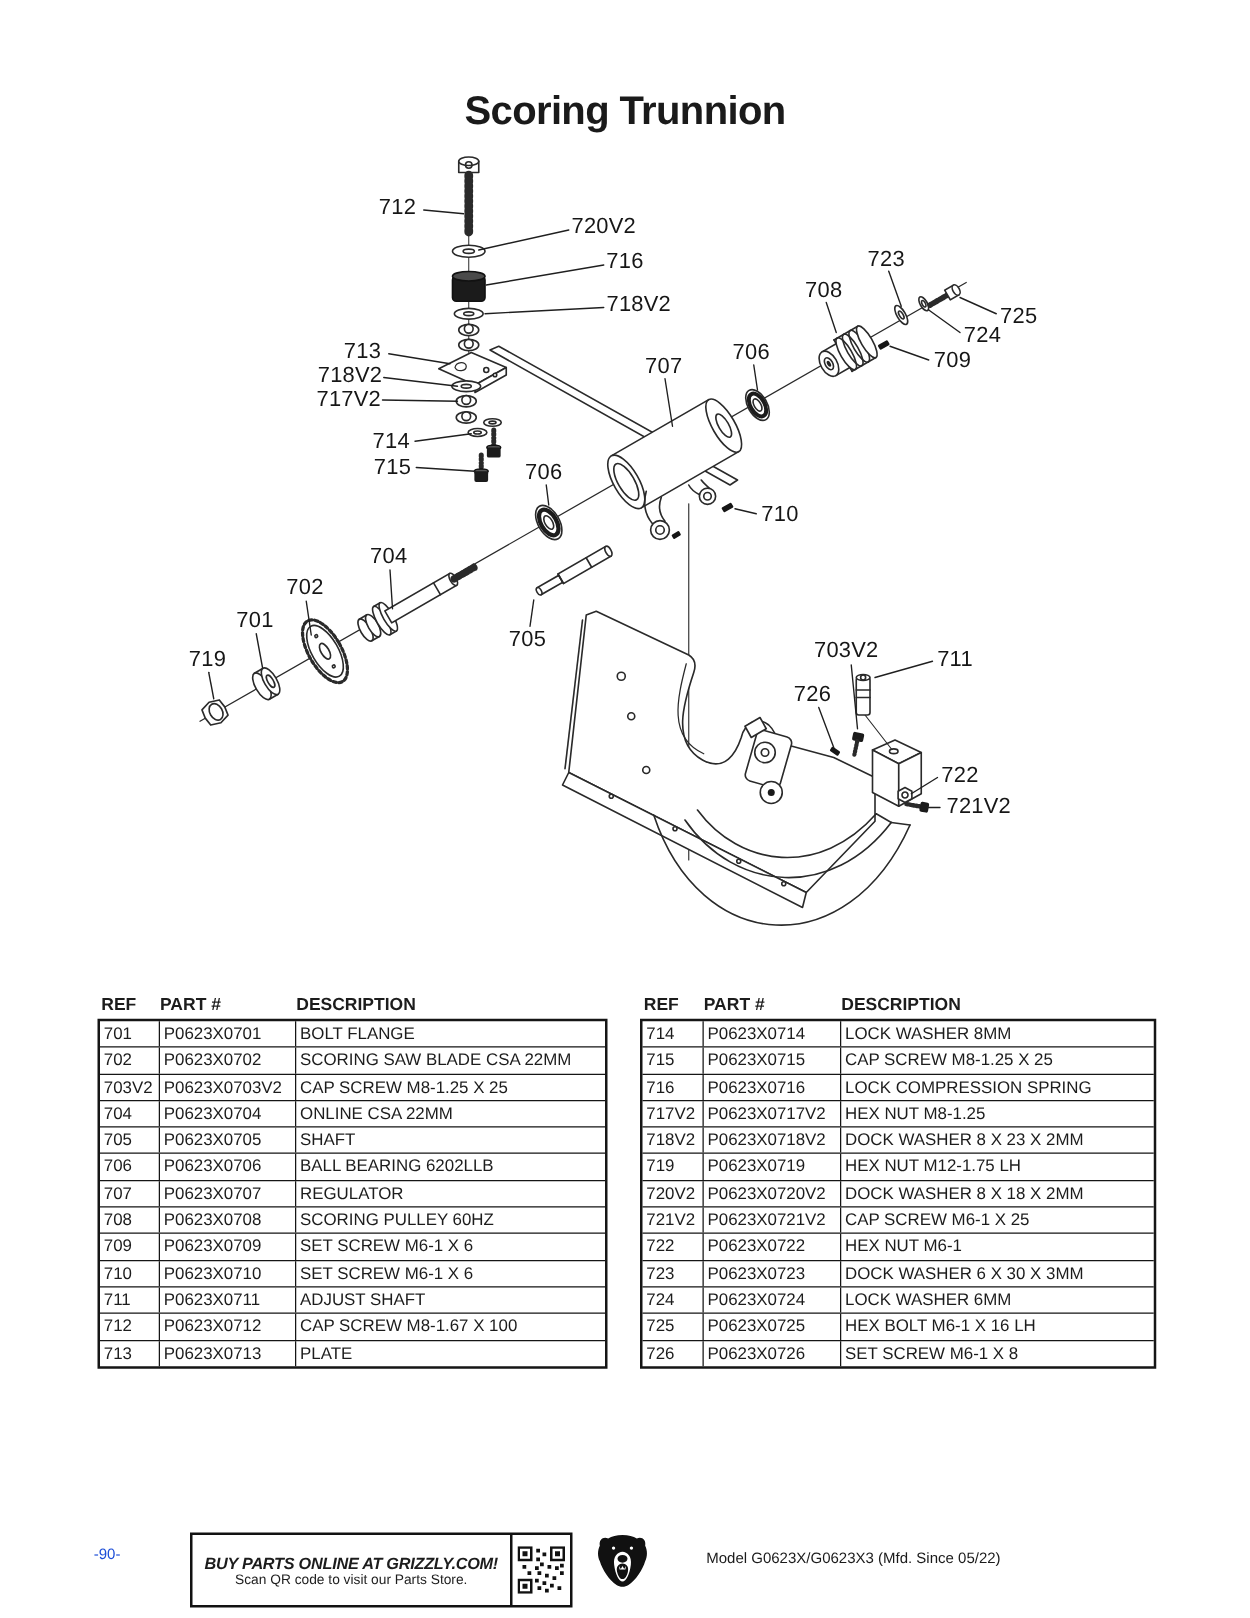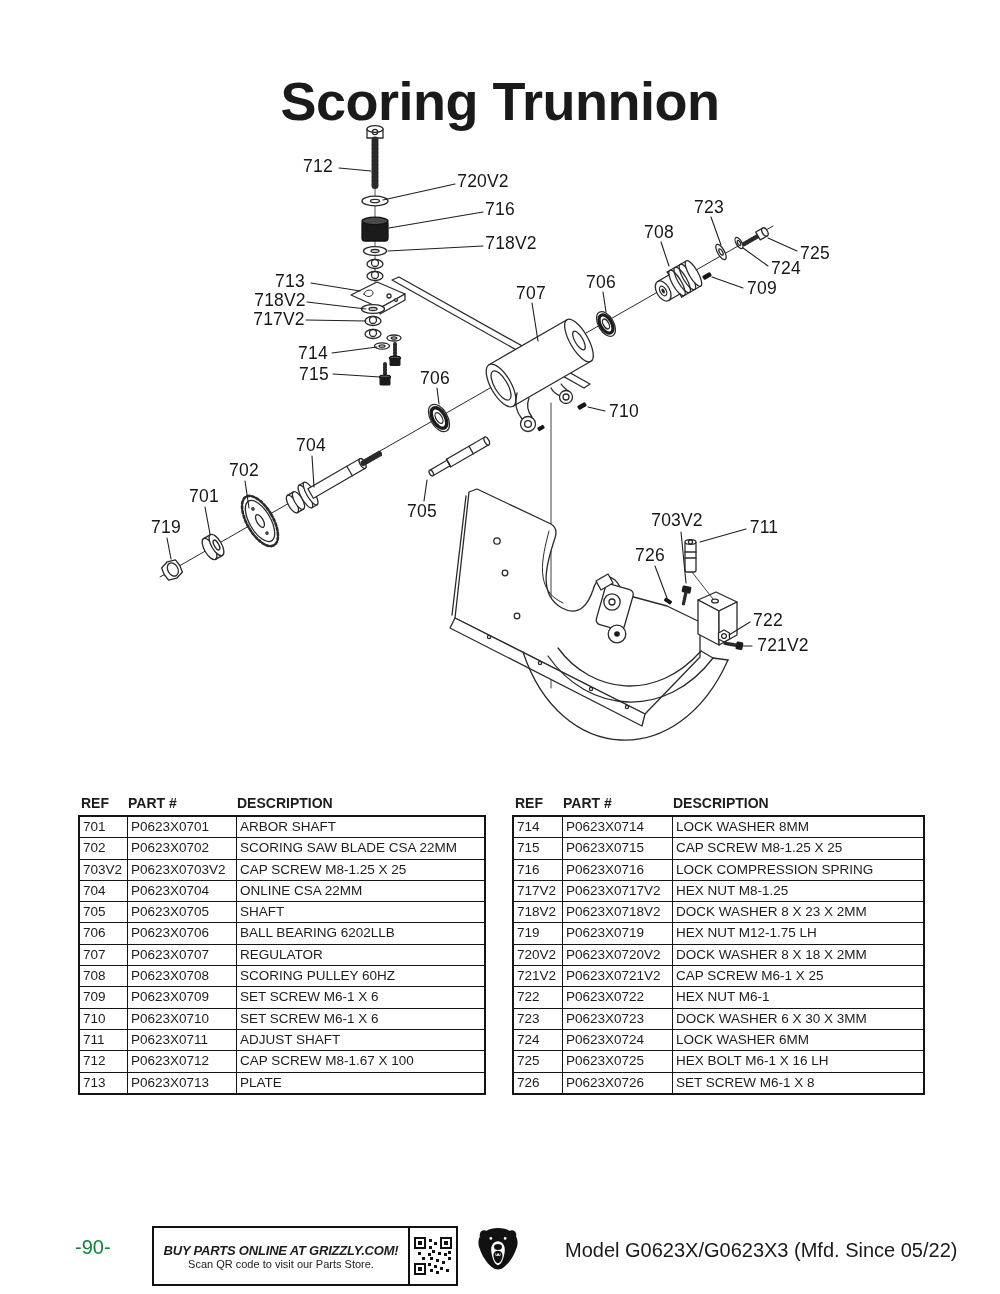--- a/index.html
+++ b/index.html
@@ -1,49 +1,49 @@
 <!DOCTYPE html>
 <html><head>
 <meta charset="utf-8">
 <style>
   html,body{margin:0;padding:0;background:#fff;}
   body{width:1000px;height:1294px;font-family:"Liberation Sans",sans-serif;color:#1c1c1c;}
   .page{position:relative;width:1000px;height:1294px;background:#fff;overflow:hidden;}
 
   .title{position:absolute;top:70px;left:0;width:100%;text-align:center;
-         font-size:54px;font-weight:bold;letter-spacing:-0.5px;color:#1a1a1a;}
+         font-size:32px;font-weight:bold;letter-spacing:-0.5px;color:#1a1a1a;}
 
   #diagram-svg{position:absolute;left:0;top:0;}
   #callout-layer{position:absolute;left:0;top:0;width:1000px;height:785px;}
   .callout{position:absolute;transform:translate(-50%,-50%);font-size:17.5px;
            color:#161616;white-space:nowrap;letter-spacing:0.2px;}
 
   .ptable{position:absolute;top:795px;}
   .ptable.left{left:78px;width:408px;}
   .ptable.right{left:512px;width:413px;}
   .t-headrow{display:flex;font-weight:bold;font-size:14px;height:18px;margin-bottom:2px;}
   .t-headrow .th{padding-left:3px;box-sizing:border-box;}
   .grid{border:2.5px solid #151515;}
   .tr{display:flex;height:20.3px;border-top:1.4px solid #151515;}
   .tr:first-child{border-top:none;}
   .td{font-size:13.5px;line-height:19.5px;padding-left:3px;border-left:1.4px solid #151515;
       box-sizing:border-box;overflow:hidden;white-space:nowrap;}
   .td:first-child,.th:first-child{border-left:none;}
   .left .c0{width:47px;} .left .c1{width:109px;} .left .c2{flex:1;}
   .right .c0{width:48px;} .right .c1{width:110px;} .right .c2{flex:1;}
 
-  .page-num{position:absolute;left:75px;top:1236px;font-size:20px;color:#15803d;}
+  .page-num{position:absolute;left:75px;top:1236px;font-size:12px;color:#1d4ed8;}
   .parts-box{position:absolute;left:152px;top:1226px;width:306px;height:60px;
              border:2px solid #111;display:flex;box-sizing:border-box;background:#fff;}
   .parts-text{flex:1;display:flex;flex-direction:column;justify-content:center;text-align:center;}
   .pt1{font-size:13px;font-weight:bold;font-style:italic;letter-spacing:-0.2px;}
   .pt2{font-size:11px;font-weight:normal;}
   .qr-wrap{width:46px;border-left:2px solid #111;display:flex;align-items:center;justify-content:center;}
   .bear{position:absolute;left:477px;top:1226px;width:42px;height:44px;}
-  .model-text{position:absolute;left:565px;top:1239px;font-size:20px;color:#1a1a1a;}
+  .model-text{position:absolute;left:565px;top:1239px;font-size:12px;color:#1a1a1a;}
 </style>
 </head>
 <body>
 
 <div class="page">
 
   <div class="title">Scoring Trunnion</div>
 
   <svg id="diagram-svg" width="1000" height="785" viewBox="0 0 1000 785">
     <g fill="none" stroke="#2a2a2a" stroke-width="1.3" stroke-linecap="round" stroke-linejoin="round">
@@ -355,21 +355,21 @@
   <div class="ptable left">
     <div class="t-headrow">
         <div class="th c0">REF</div>
         <div class="th c1">PART #</div>
         <div class="th c2">DESCRIPTION</div>
       </div>
     <div class="grid t-body">
         <div class="tr">
           <div class="td c0">701</div>
           <div class="td c1">P0623X0701</div>
-          <div class="td c2">ARBOR SHAFT</div>
+          <div class="td c2">BOLT FLANGE</div>
         </div>
         <div class="tr">
           <div class="td c0">702</div>
           <div class="td c1">P0623X0702</div>
           <div class="td c2">SCORING SAW BLADE CSA 22MM</div>
         </div>
         <div class="tr">
           <div class="td c0">703V2</div>
           <div class="td c1">P0623X0703V2</div>
           <div class="td c2">CAP SCREW M8-1.25 X 25</div>

